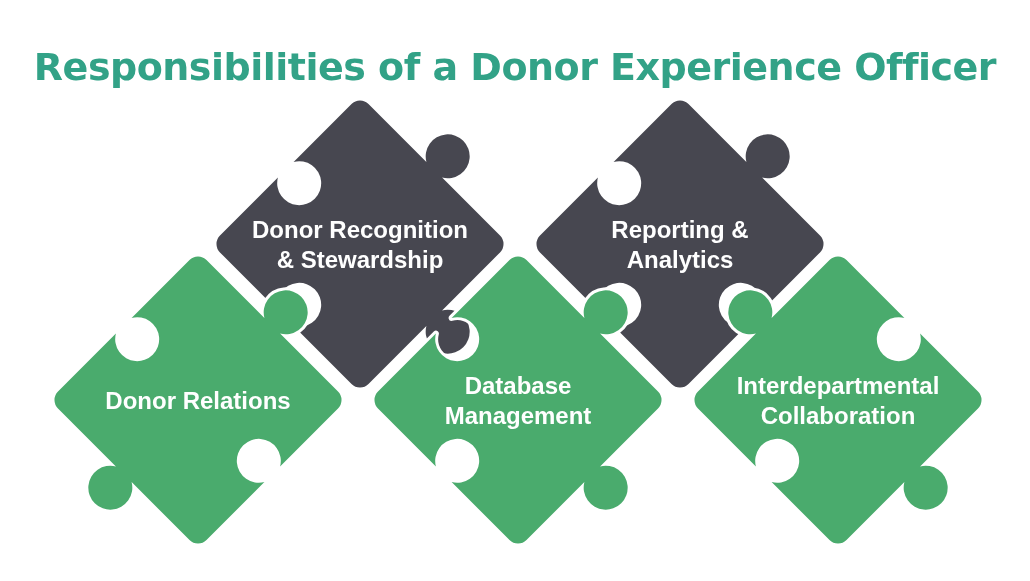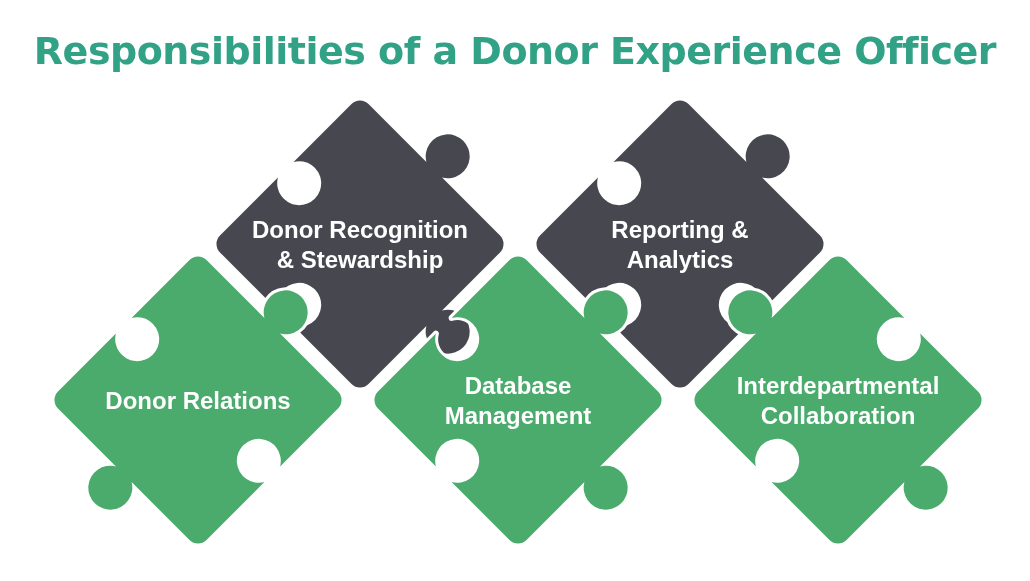--- a/index.html
+++ b/index.html
@@ -2,21 +2,21 @@
 <html><head>
 <meta charset="utf-8">
 <style>
   html,body{margin:0;padding:0;}
   body{
     width:1030px;height:581px;position:relative;overflow:hidden;
     background:#ffffff;
     font-family:"Liberation Sans", sans-serif;
   }
   .title{
-    position:absolute;top:29px;left:0;right:0;margin:0;
+    position:absolute;top:29px;left:0;right:0;margin:16px;
     text-align:center;
     font-family:"DejaVu Sans","Liberation Sans",sans-serif;
     font-size:38px;font-weight:700;letter-spacing:-0.5px;
   }
   #puzzle{position:absolute;top:0;left:0;}
   .label{
     font-family:"Liberation Sans",sans-serif;
     font-size:24px;font-weight:600;
     text-anchor:middle;
   }

